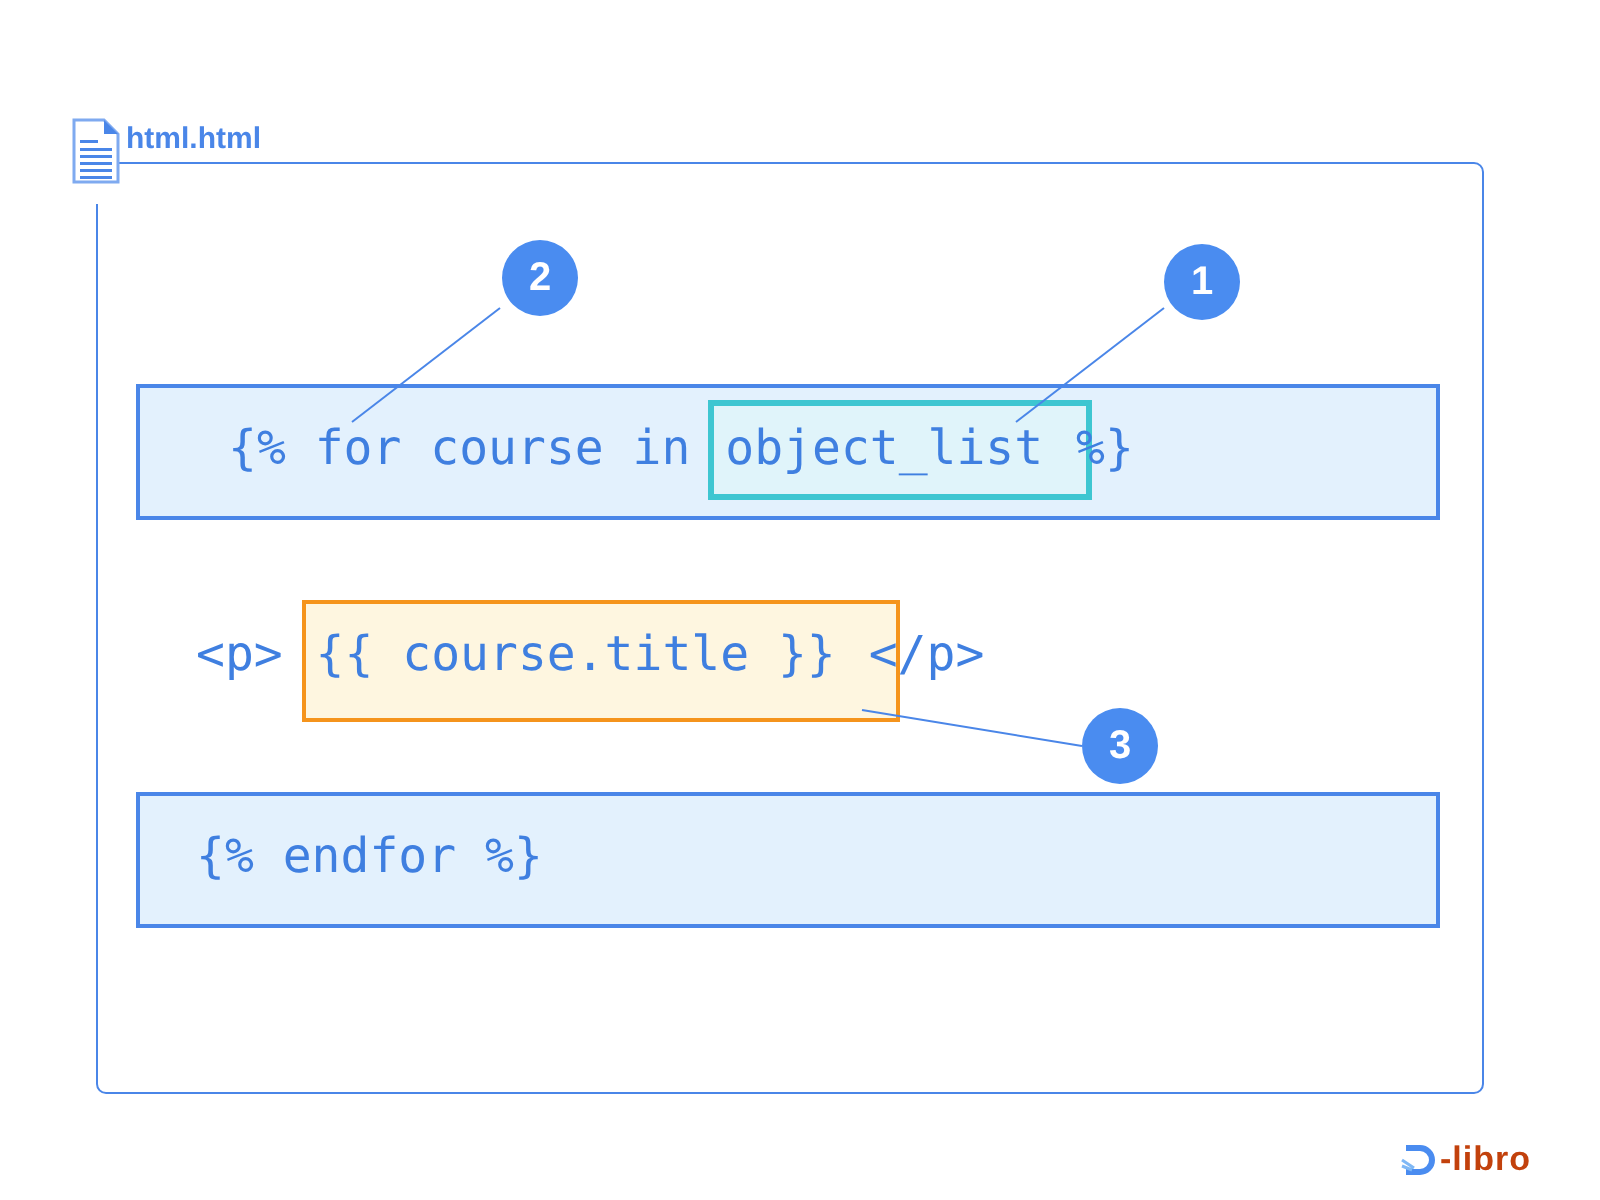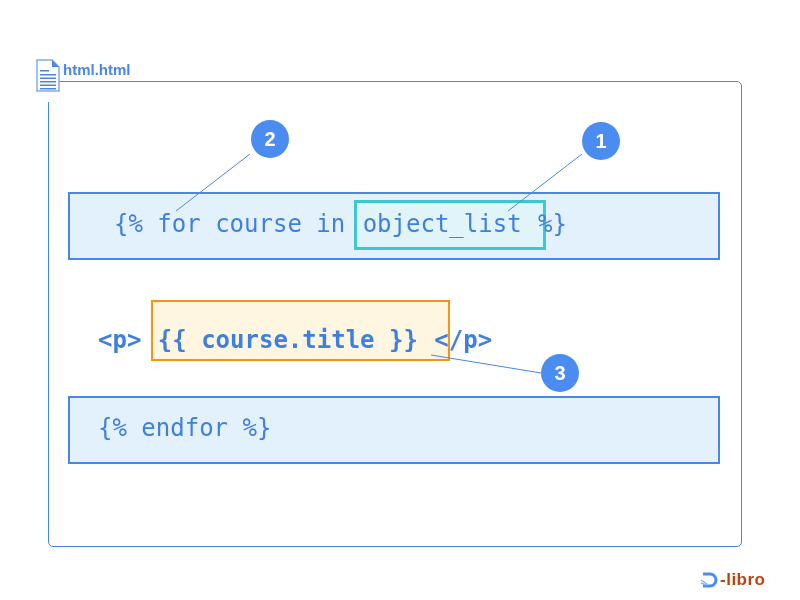--- a/index.html
+++ b/index.html
@@ -44,21 +44,21 @@
 </svg>
 <div class="abs file-title">html.html</div>
 
 <div class="abs band band1"></div>
 <div class="abs hl1"></div>
 <div class="abs band band3"></div>
 <div class="abs hl3"></div>
 
 <div class="abs code" style="left:98px; top:210px;margin-left:16px;"><span>{% for course in </span><span style="display:inline-block;width:3px"></span><span>object_list</span><span style="display:inline-block;width:2px"></span><span> %}</span></div>
 
-<div class="abs code" style="left:98px; top:326px;font-weight:bold;"><span>&lt;p&gt; </span><span style="display:inline-block;width:2px"></span><span>{{ course.title }}</span><span style="display:inline-block;width:2px"></span><span> &lt;/p&gt;</span></div>
+<div class="abs code" style="left:98px; top:313px;"><span>&lt;p&gt; </span><span style="display:inline-block;width:2px"></span><span>{{ course.title }}</span><span style="display:inline-block;width:2px"></span><span> &lt;/p&gt;</span></div>
 
 <div class="abs code" style="left:98px; top:414px;">{% endfor %}</div>
 
 <svg class="abs" style="left:0;top:0;width:800px;height:600px;pointer-events:none">
   <line x1="582" y1="154" x2="508" y2="211" stroke="#4a86e8" stroke-width="1"></line>
   <line x1="250" y1="154" x2="176" y2="211" stroke="#4a86e8" stroke-width="1"></line>
   <line x1="431" y1="355" x2="541" y2="373" stroke="#4a86e8" stroke-width="1"></line>
 </svg>
 
 <div class="abs badge" style="left:582px; top:122px;">1</div>

